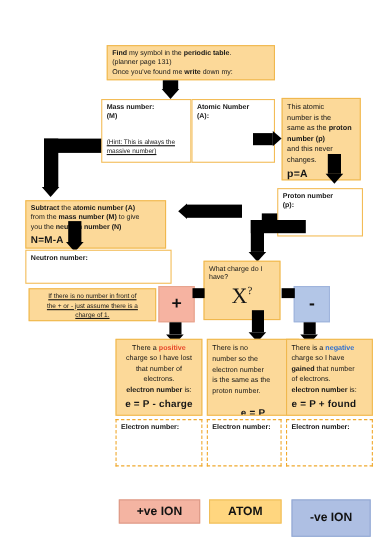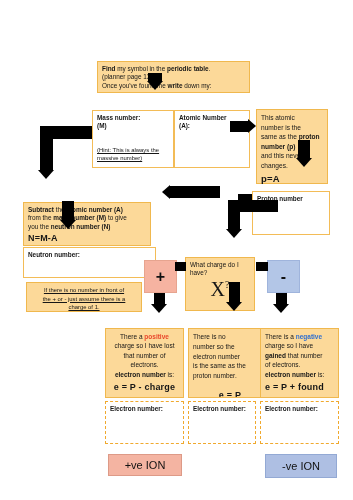--- a/index.html
+++ b/index.html
@@ -11,21 +11,20 @@
     overflow:hidden;
     -webkit-font-smoothing:antialiased;
   }
   .stage{position:absolute;inset:0;}
   .box{
     position:absolute;
     box-sizing:border-box;
     font-size:6.4px;
     line-height:1.32;
     color:#161616;
-    margin-top:20px;
   }
   .fill{
     background:#fcd999;
     border:0.8px solid #f0b84e;
     padding:3px 4px;
   }
   .blank{
     background:#ffffff;
     border:0.9px solid #f3bc57;
     padding:3px 4px;
@@ -70,21 +69,21 @@
     font-size:16px;font-weight:bold;color:#111;
     line-height:1;
   }
   .plusbox{background:#f6b3a1;border:1px solid #e7a48f;}
   .minusbox{background:#b3c6e7;border:1px solid #9fb4dc;}
 
   
   .term{
     position:absolute;box-sizing:border-box;
     display:flex;align-items:center;justify-content:center;
-    font-size:11px;font-weight:normal;color:#111;
+    font-size:11px;font-weight:bold;color:#111;
   }
   .term-pos{background:#f4b4a2;border:1.2px solid #dd9a87;}
   .term-atom{background:#ffd67f;border:1.2px solid #f0bf5b;}
   .term-neg{background:#aebfe3;border:1.2px solid #93a9d4;}
 
   
   .ar{position:absolute;background:#000;}
   .tri-d{
     position:absolute;width:0;height:0;
     border-left:8px solid transparent;
@@ -296,17 +295,20 @@
   <div class="box dashed" style="left:188px;top:381px;width:68px;height:43px;">
     <b>Electron number:</b>
   </div>
   <div class="box dashed" style="left:260px;top:381px;width:79px;height:43px;">
     <b>Electron number:</b>
   </div>
 
   <div class="term term-pos" style="left:108px;top:454px;width:74px;height:22px;">
     <span>+ve ION</span>
   </div>
-  <div class="term term-neg" style="left:265px;top:454px;width:72px;height:24px;">
+  <div class="term term-atom" style="left:190px;top:454px;width:66px;height:22px;">
+    <span>ATOM</span>
+  </div>
+  <div class="term term-neg" style="left:265px;top:454px;width:72px;height:34px;">
     <span>-ve ION</span>
   </div>
 
 </div>
 
 </body></html>

